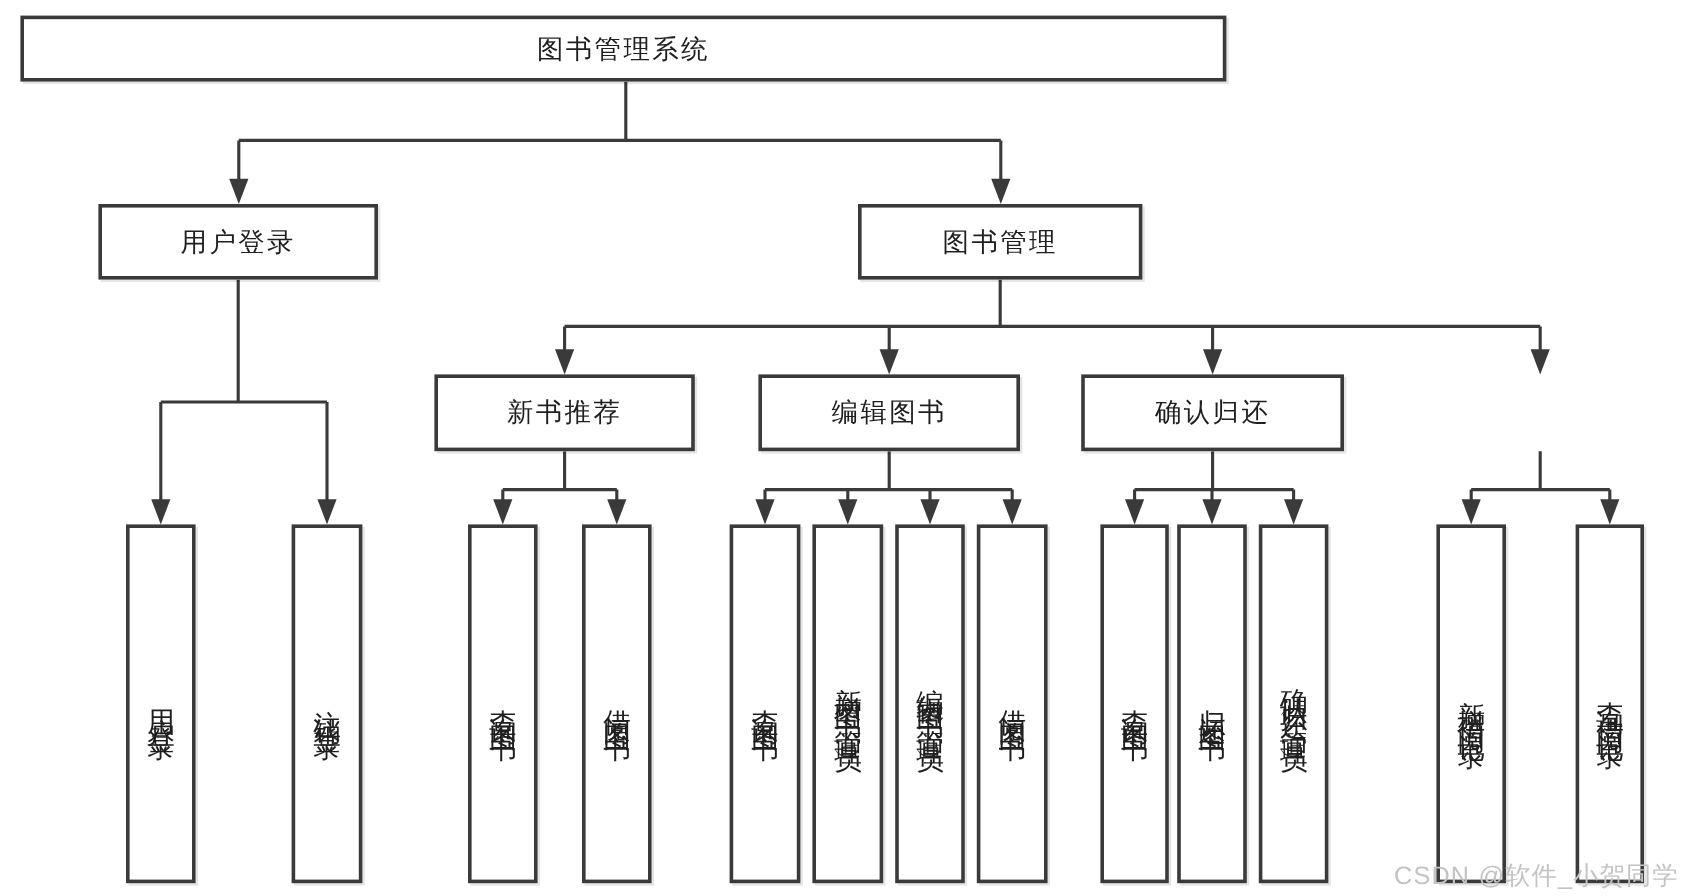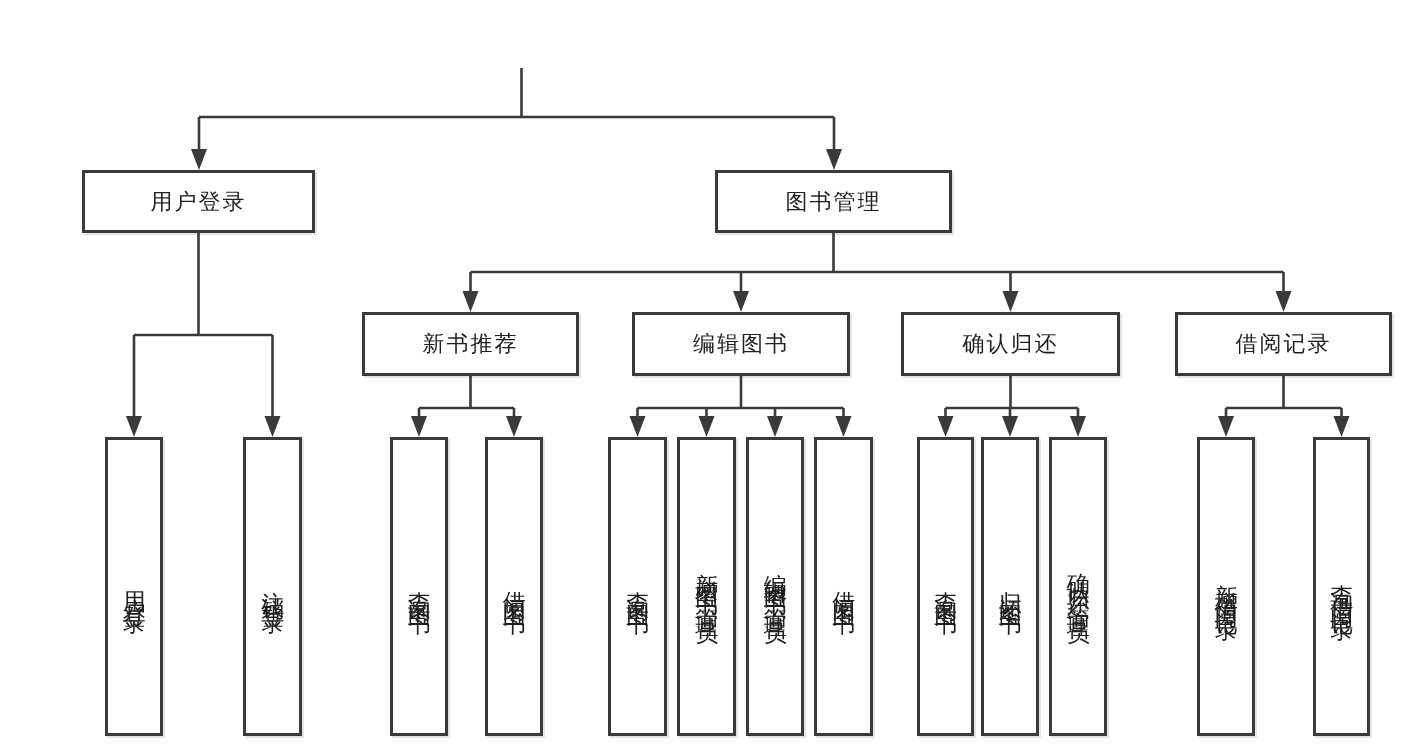--- a/index.html
+++ b/index.html
@@ -68,39 +68,39 @@
       <polygon points="767,416 783,416 775,437"></polygon>
       <polygon points="835.5,416 851.5,416 843.5,437"></polygon>
       <polygon points="937.5,416 953.5,416 945.5,437"></polygon>
       <polygon points="1002,416 1018,416 1010,437"></polygon>
       <polygon points="1070,416 1086,416 1078,437"></polygon>
       <polygon points="1218,416 1234,416 1226,437"></polygon>
       <polygon points="1333.5,416 1349.5,416 1341.5,437"></polygon>
     </g>
   </svg>
 
+  <div class="box h" style="left:17px;top:13px;width:1005px;height:55px">
+    <span>图书管理系统</span>
+  </div>
 
   <div class="box h" style="left:82px;top:170px;width:233px;height:63px">
     <span>用户登录</span>
   </div>
   <div class="box h" style="left:715px;top:170px;width:237px;height:63px">
     <span>图书管理</span>
   </div>
 
   <div class="box h" style="left:362px;top:312px;width:217px;height:64px">
     <span>新书推荐</span>
   </div>
   <div class="box h" style="left:632px;top:312px;width:218px;height:64px">
     <span>编辑图书</span>
   </div>
   <div class="box h" style="left:901px;top:312px;width:219px;height:64px">
     <span>确认归还</span>
-  </div>
-  <div class="box h" style="left:1175px;top:312px;width:217px;height:64px">
-    <span>借阅记录</span>
   </div>
 
   <div class="box v" style="left:105px;top:437px;width:58px;height:299px">
     <span>用户登录</span>
   </div>
   <div class="box v" style="left:243px;top:437px;width:59px;height:299px">
     <span>注销登录</span>
   </div>
 
   <div class="box v" style="left:390px;top:437px;width:58px;height:299px">
@@ -133,14 +133,15 @@
     <span>确认归还（管理员）</span>
   </div>
 
   <div class="box v" style="left:1197px;top:437px;width:58px;height:299px">
     <span>新增借阅记录</span>
   </div>
   <div class="box v" style="left:1313px;top:437px;width:57px;height:299px">
     <span>查询借阅记录</span>
   </div>
 
+  <div class="watermark">CSDN @软件_小贺同学</div>
 
 </div>
 
 </body></html>

